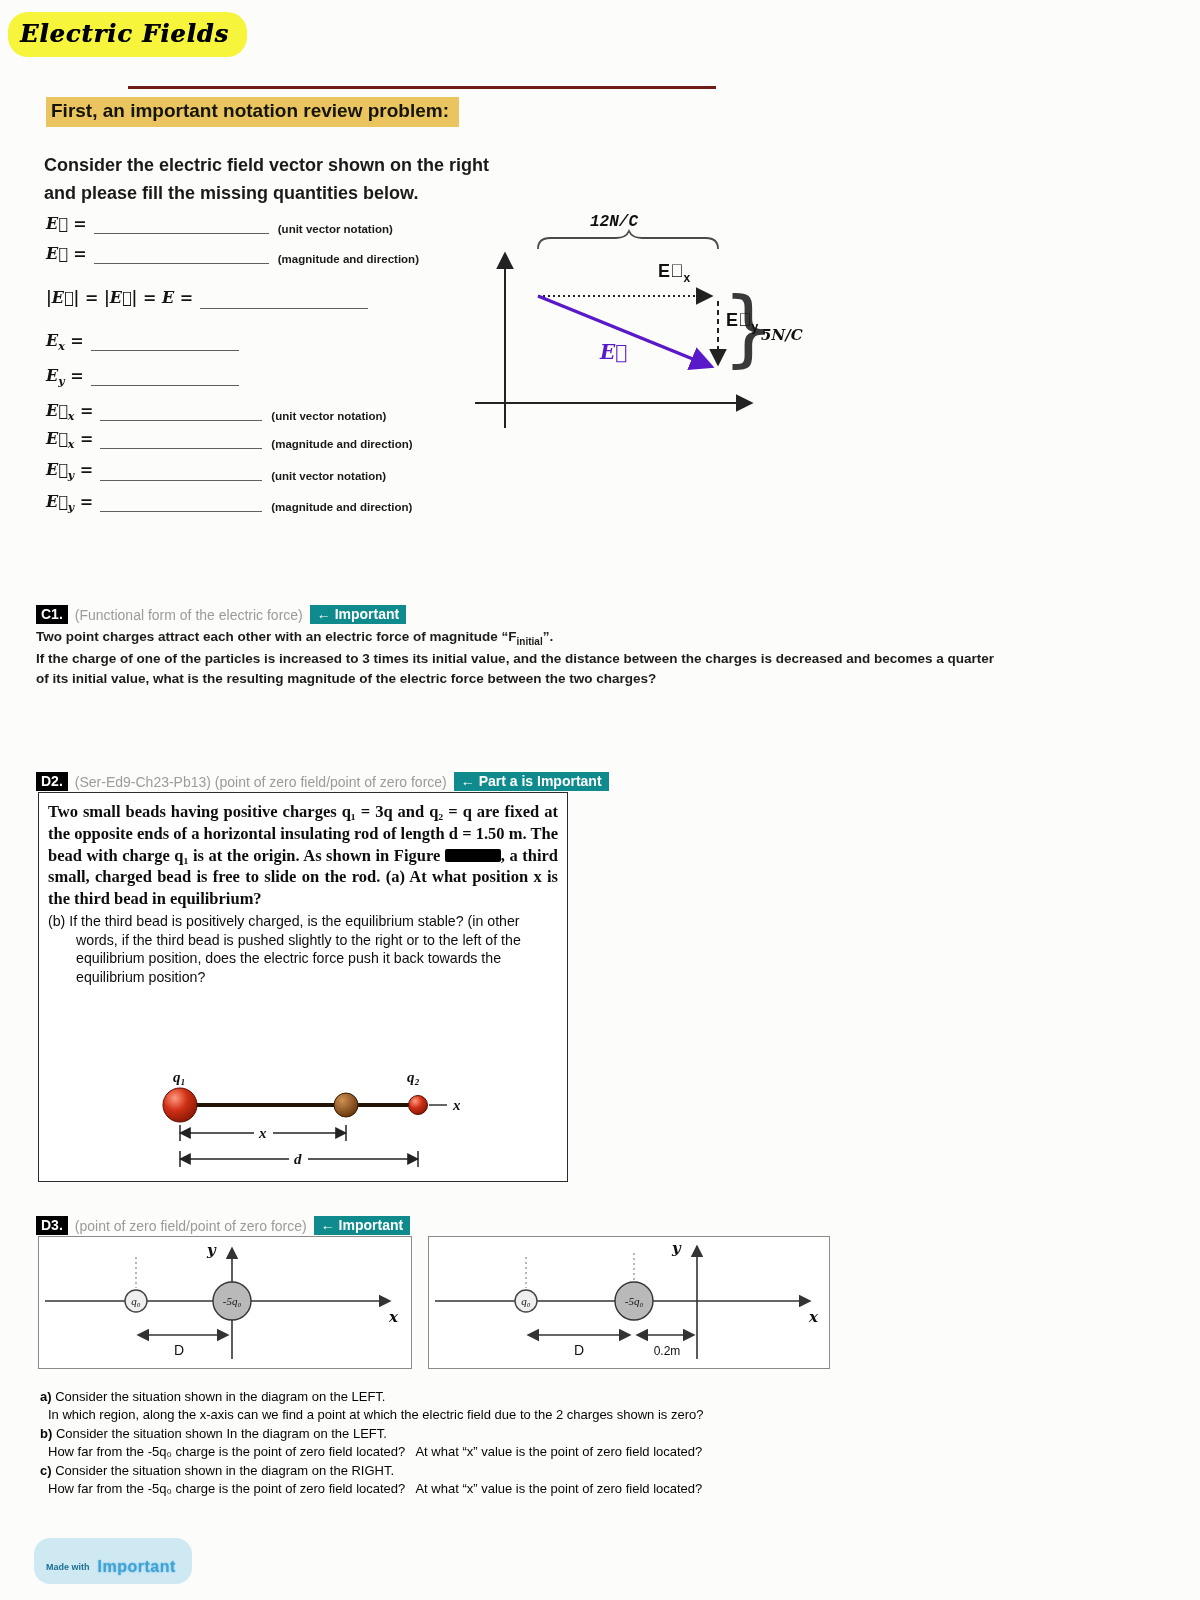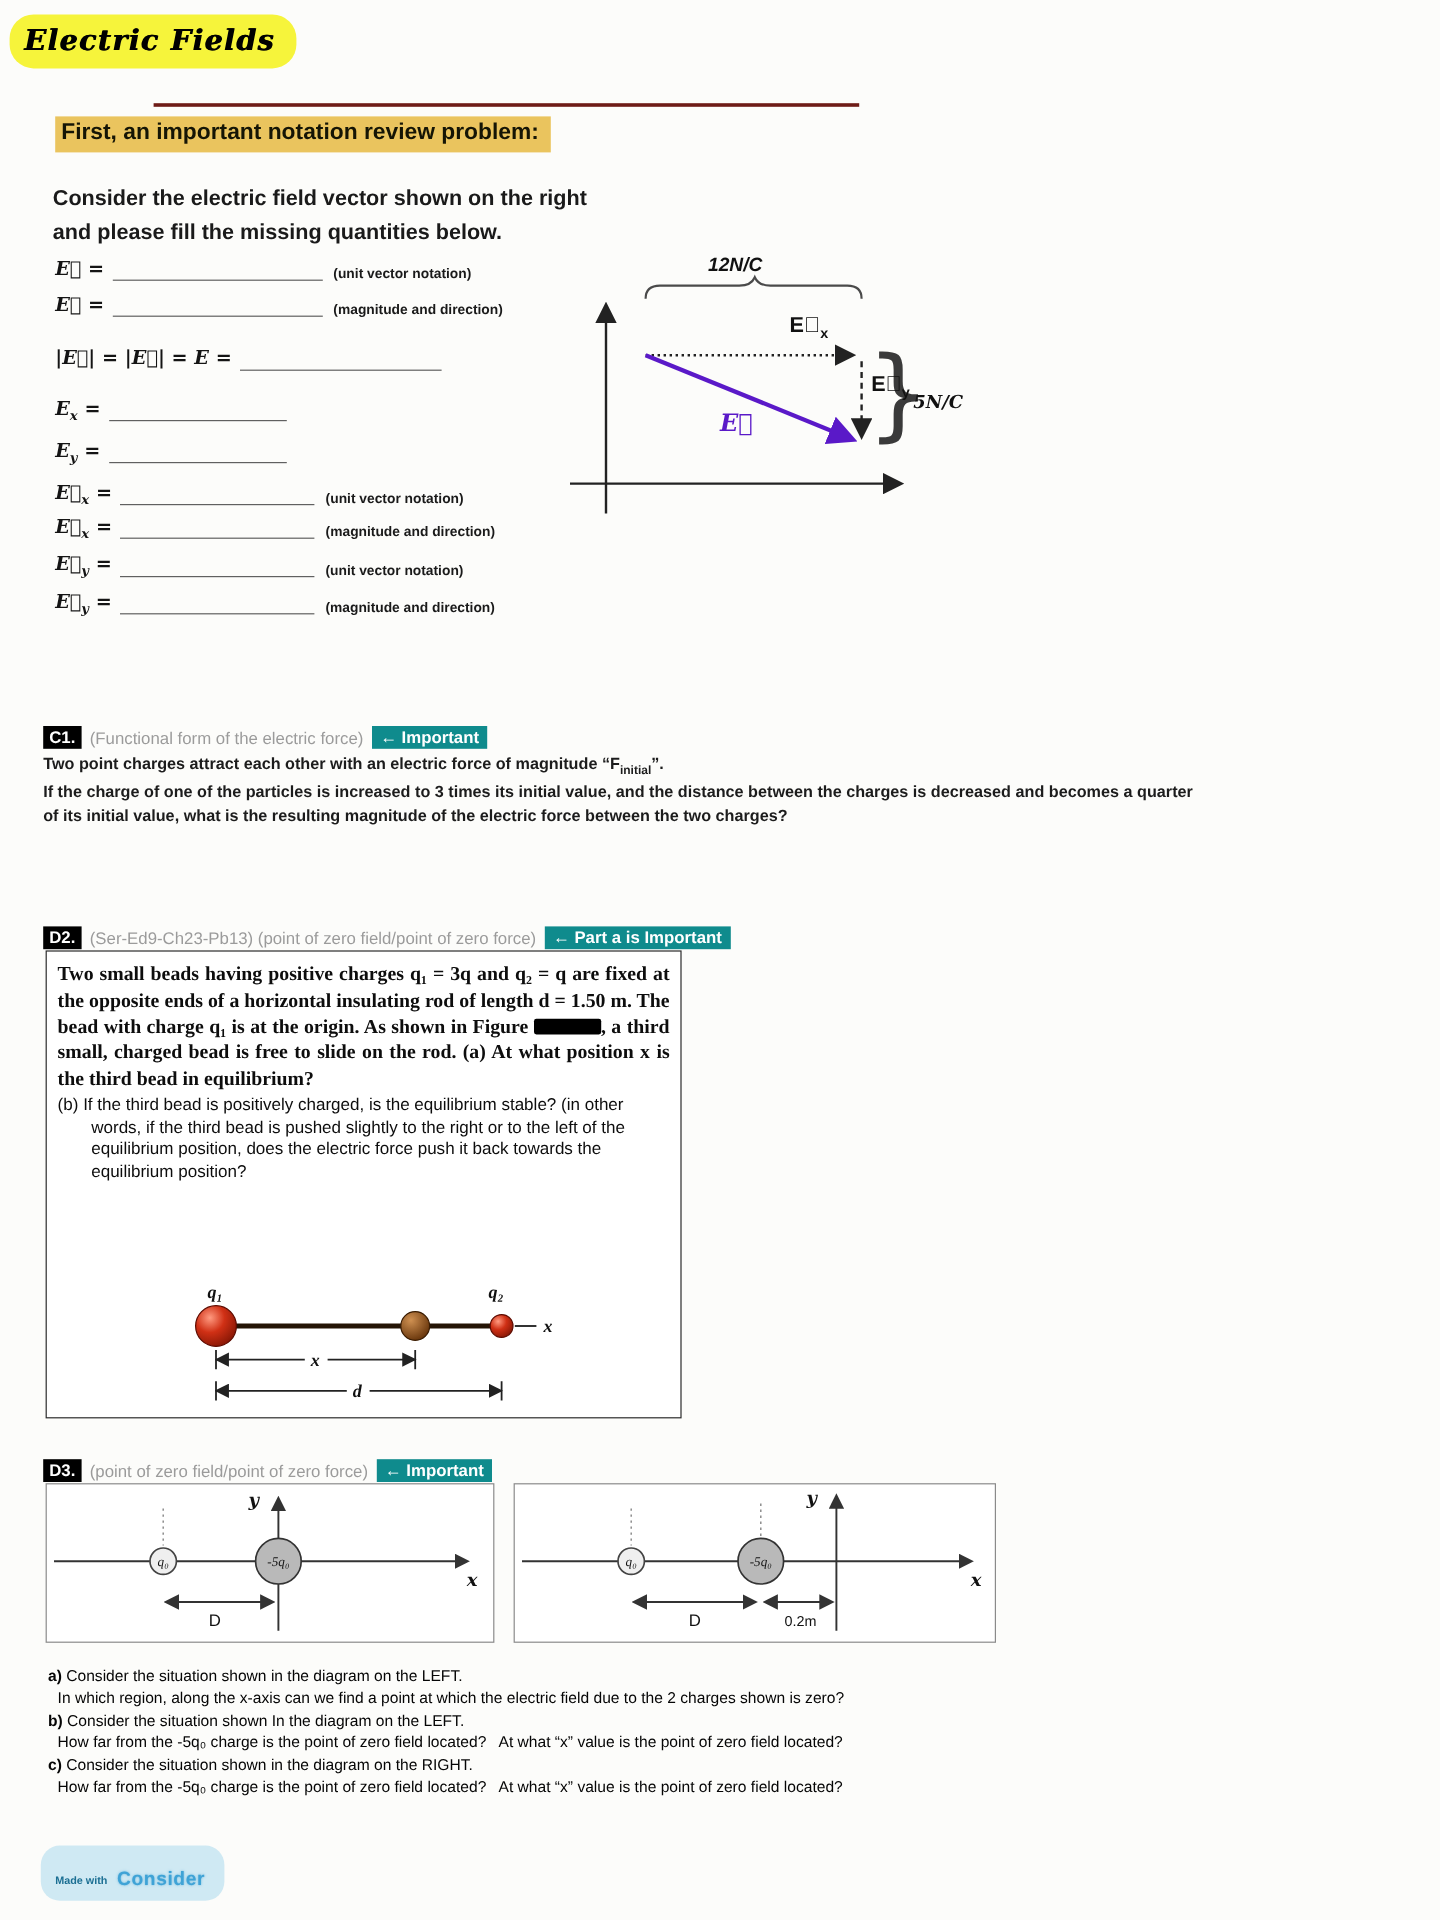--- a/index.html
+++ b/index.html
@@ -33,21 +33,21 @@
   .fl-label sub { font-size:11px; }
   .fl-line { display:inline-block; border-bottom:1.4px solid #606060; height:15px; margin:0 9px 2px 7px; }
   .fl-note { font-size:11.5px; font-weight:bold; white-space:nowrap; padding-bottom:1px; color:#1a1a1a; }
   .mb8{margin-bottom:8px}.mb22{margin-bottom:22px}.mb20{margin-bottom:20px}
   .mb13{margin-bottom:13px}.mb6{margin-bottom:6px}.mb9{margin-bottom:9px}
 
   
   .diagram1 { left:460px; top:213px; width:430px; height:265px; }
   .diagram1 svg { position:absolute; left:0; top:0; }
   .lbl { position:absolute; white-space:nowrap; }
-  .lbl-12 { left:130px; top:0px; font-family:Liberation Sans, sans-serif; font-style:italic; font-weight:bold; font-size:16px; }
+  .lbl-12 { left:130px; top:0px; font-family:Liberation Mono, monospace; font-style:italic; font-weight:bold; font-size:16px; }
   .lbl-ex { left:198px; top:48px; font-weight:bold; font-size:18px; }
   .lbl-ey { left:266px; top:97px; font-weight:bold; font-size:18px; }
   .lbl-ex sub,.lbl-ey sub { font-size:12px; }
   .lbl-5 { left:301px; top:113px; font-family:"DejaVu Serif", serif; font-style:italic; font-weight:bold; font-size:15px; }
   .lbl-e { left:140px; top:127px; color:#5a19c8; font-family:"DejaVu Serif", serif; font-style:italic; font-weight:bold; font-size:20px; }
 
   
   .sec { display:flex; align-items:center; gap:7px; white-space:nowrap; }
   .sec-tag { background:#000; color:#fff; font-weight:bold; font-size:14px; padding:1px 5px 2px 5px; }
   .sec-sub { color:#9b9b9b; font-size:14px; }
@@ -290,16 +290,16 @@
     <div class="q-line"><span class="q-label">a)</span> <span>Consider the situation shown in the diagram on the LEFT.</span></div>
     <div class="q-line q-indent">In which region, along the x-axis can we find a point at which the electric field due to the 2 charges shown is zero?</div>
     <div class="q-line"><span class="q-label">b)</span> <span>Consider the situation shown In the diagram on the LEFT.</span></div>
     <div class="q-line q-indent">How far from the -5q₀ charge is the point of zero field located?   At what “x” value is the point of zero field located?</div>
     <div class="q-line"><span class="q-label">c)</span> <span>Consider the situation shown in the diagram on the RIGHT.</span></div>
     <div class="q-line q-indent">How far from the -5q₀ charge is the point of zero field located?   At what “x” value is the point of zero field located?</div>
   </div>
 
   <div class="footer" style="position:absolute;">
     <span class="made">Made with</span>
-    <span class="brand">Consider</span>
+    <span class="brand">Important</span>
   </div>
 
 </div>
 
 </body></html>

